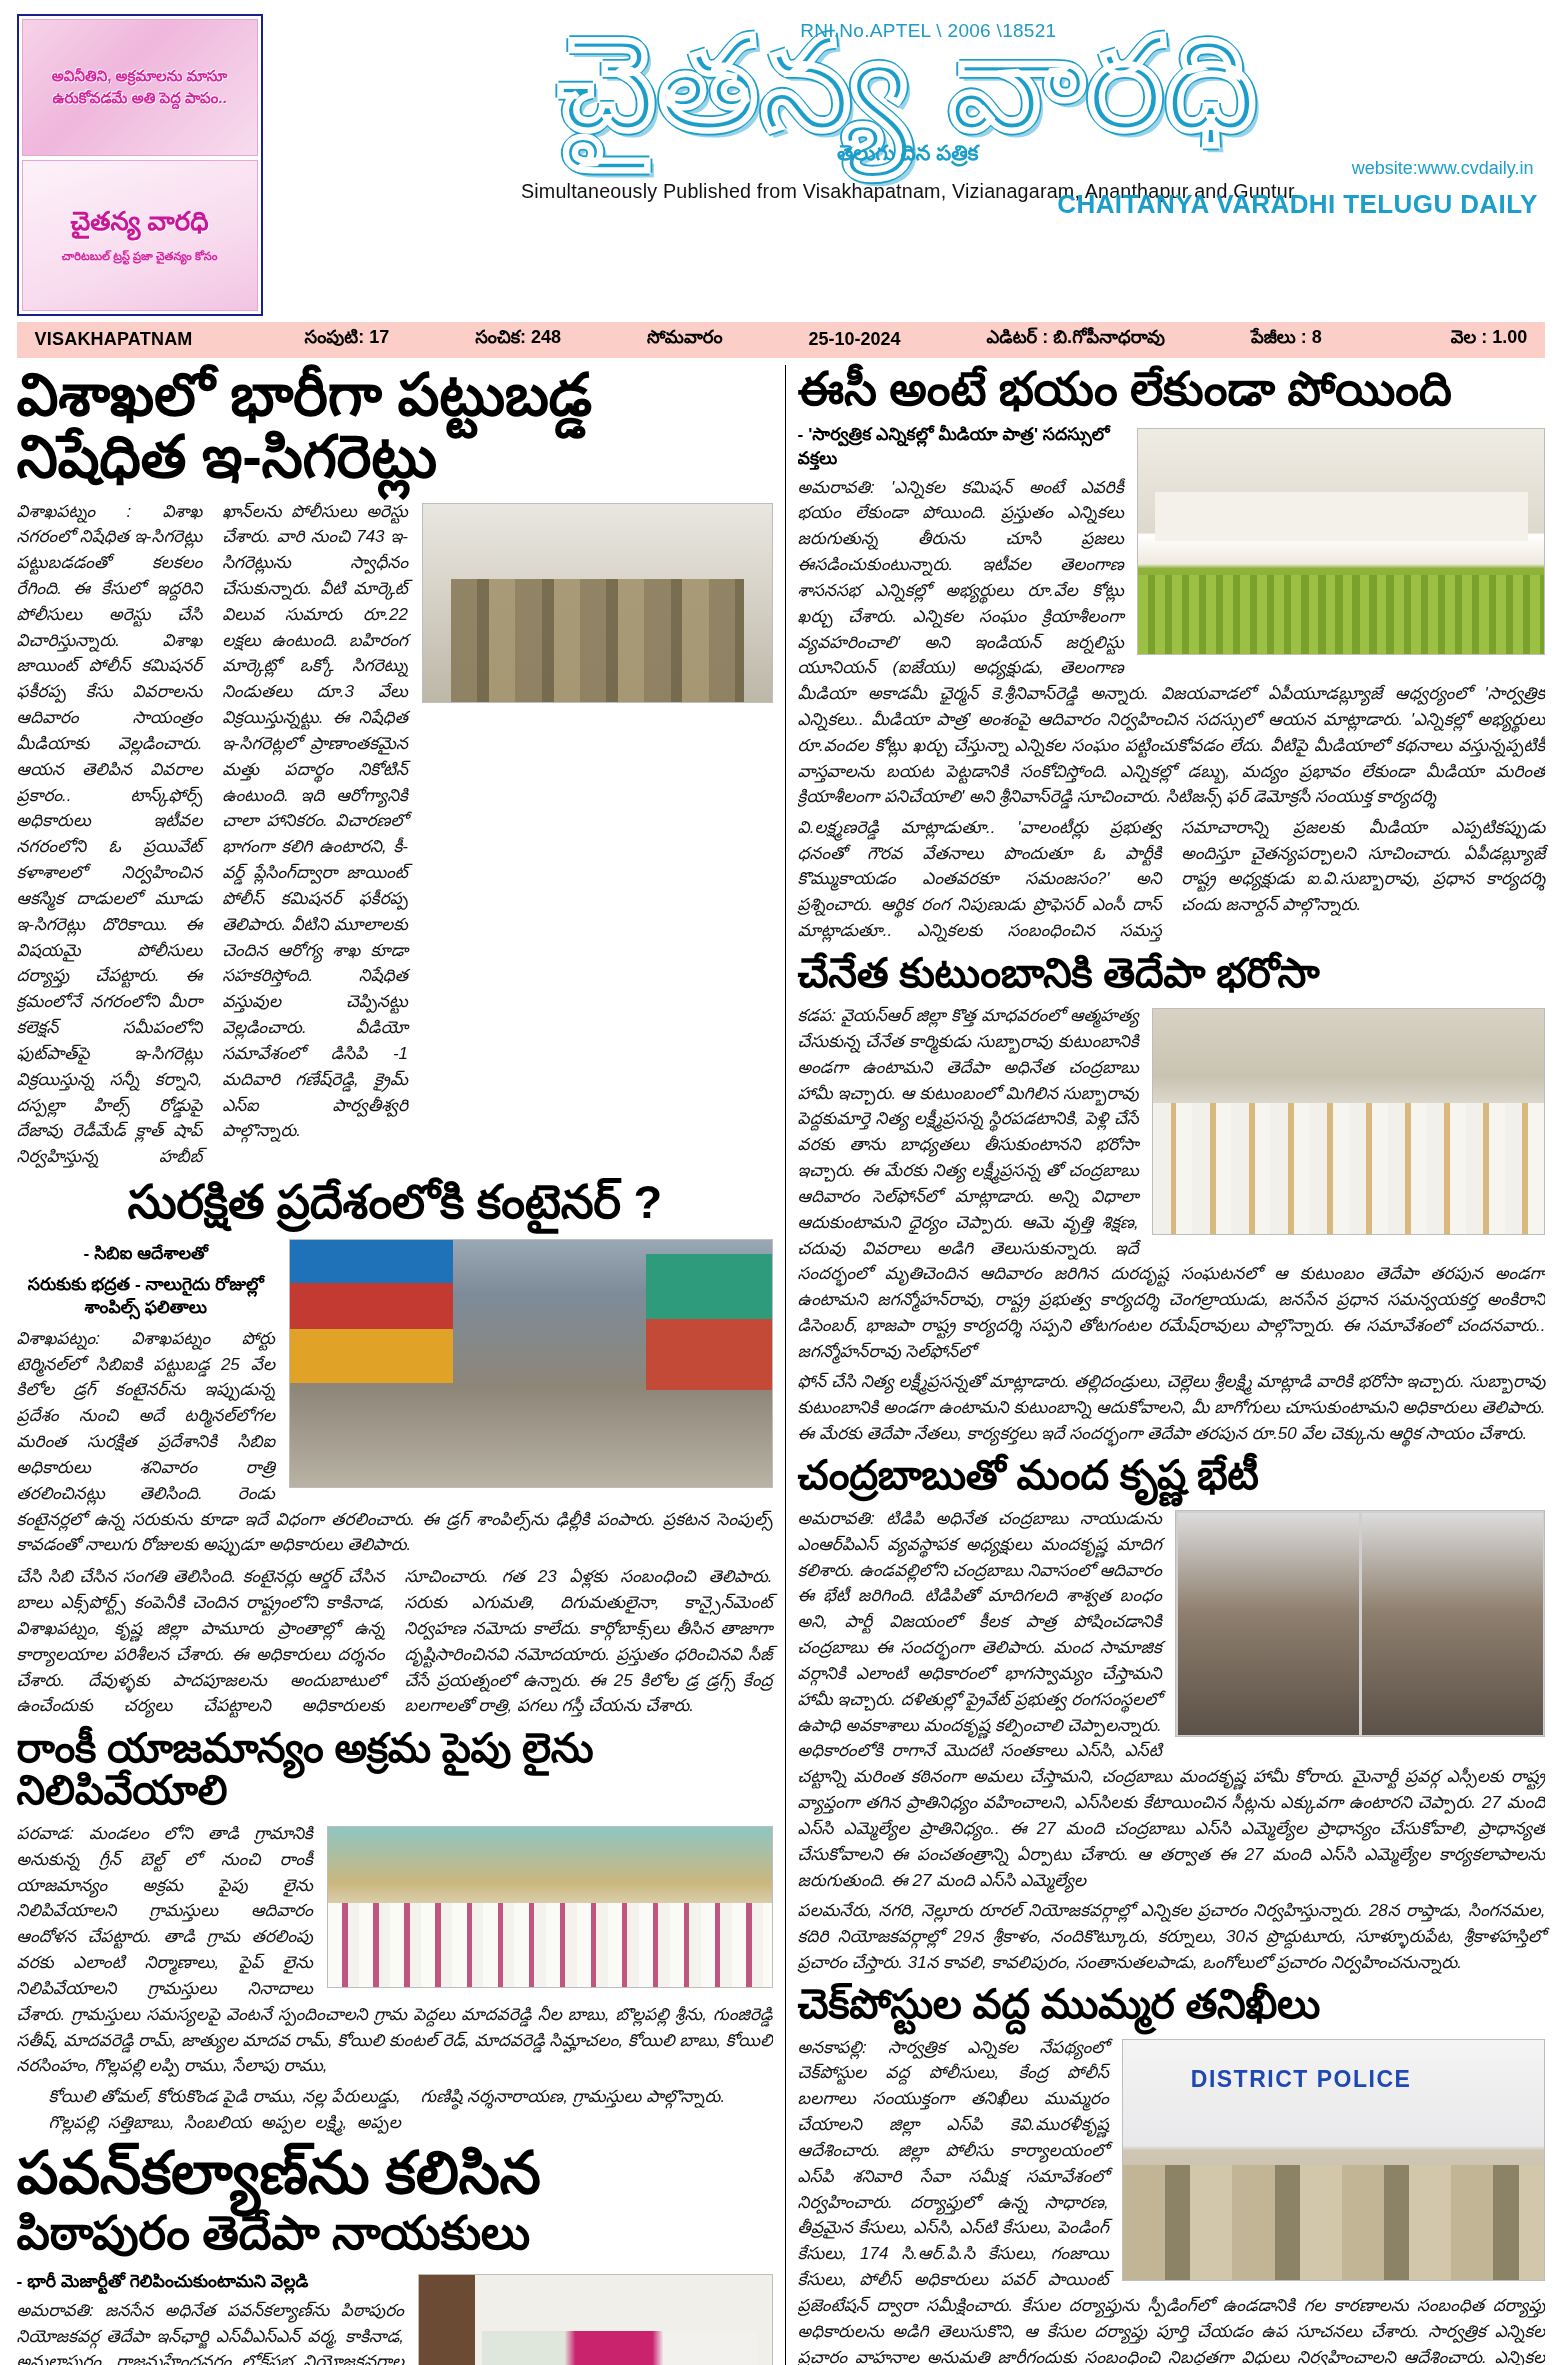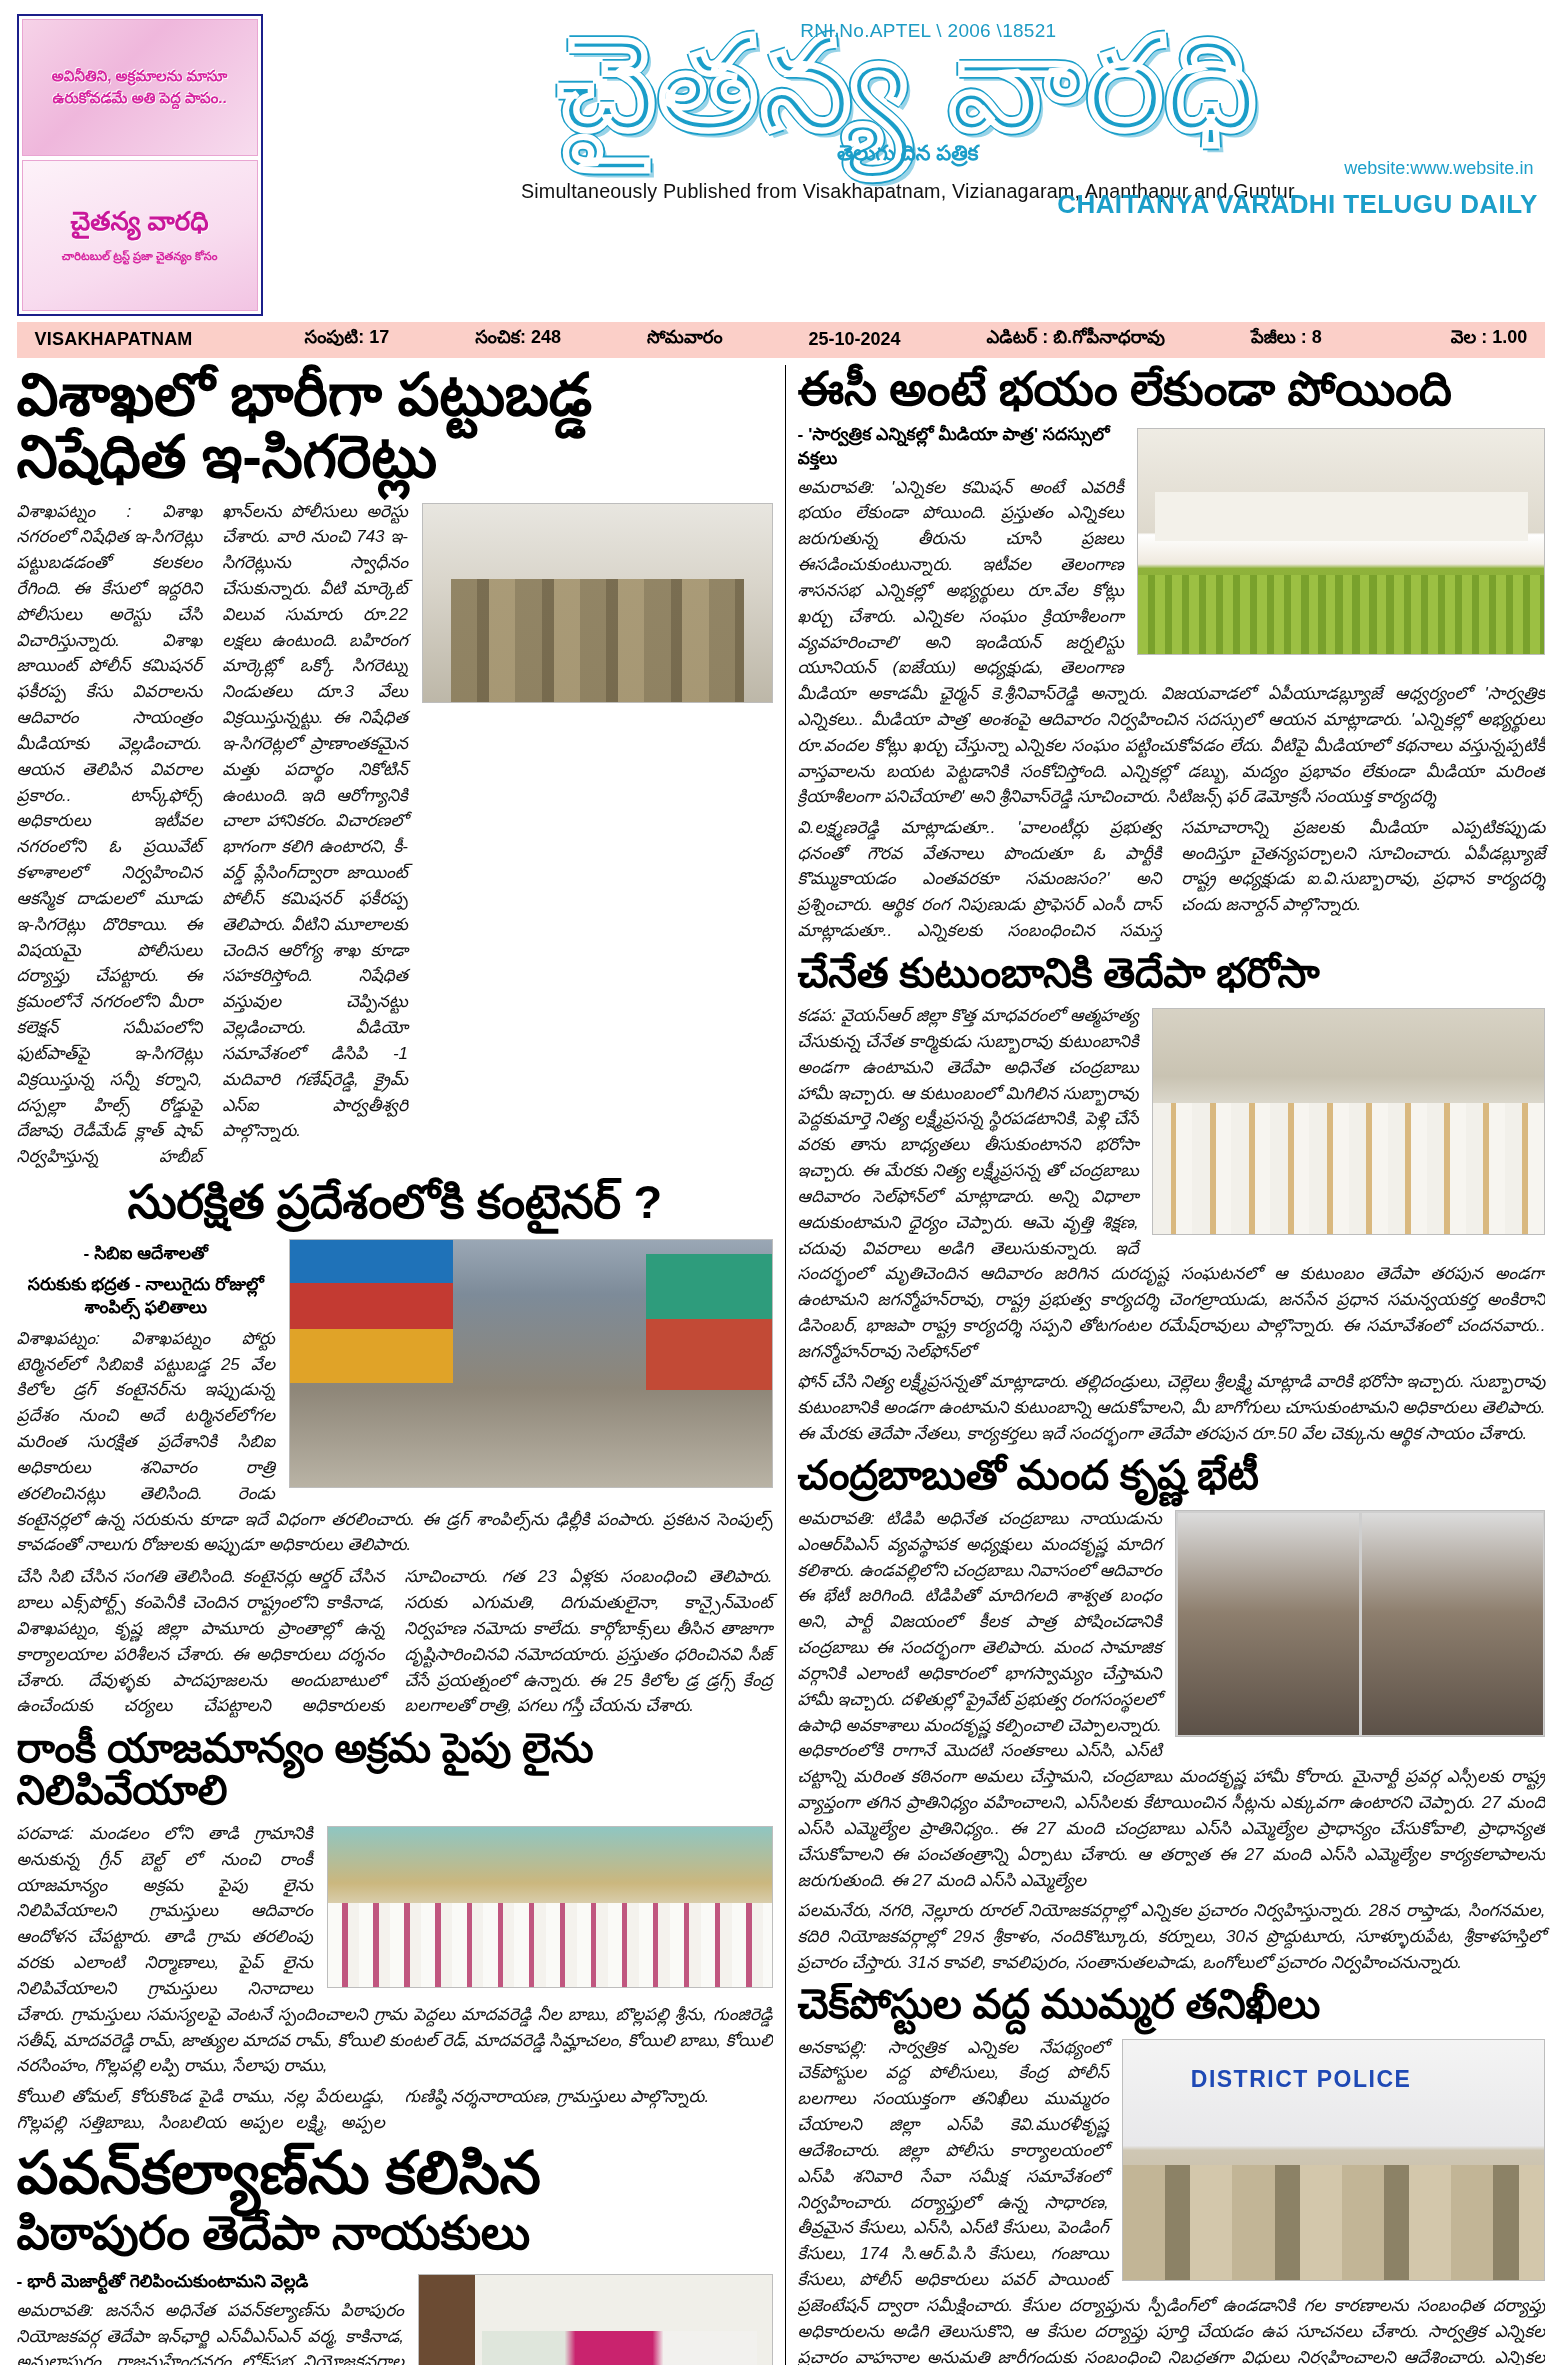--- a/index.html
+++ b/index.html
@@ -308,21 +308,21 @@
         <div class="tag">చారిటబుల్ ట్రస్ట్ ప్రజా చైతన్యం కోసం</div>
       </div>
     </div>
 
     <div class="mh-center">
       <div class="rni">RNI.No.APTEL \ 2006 \18521</div>
       <div class="logo-row">
         <div class="logo-tel">చైతన్య వారధి</div>
       </div>
       <div class="logo-sub-tel">తెలుగు దిన పత్రిక</div>
-      <div class="logo-web">website:www.website.in</div>
+      <div class="logo-web">website:www.cvdaily.in</div>
       <div class="logo-en">CHAITANYA VARADHI TELUGU DAILY</div>
       <div class="simul">Simultaneously  Published from  Visakhapatnam, Vizianagaram, Ananthapur and Guntur</div>
     </div>
 
   </div>
 
   <div class="infobar">
     <div class="city">VISAKHAPATNAM</div>
     <div class="cell">సంపుటి: 17</div>
     <div class="cell">సంచిక: 248</div>
@@ -362,21 +362,21 @@
           <span>చేసి సిబి చేసిన సంగతి తెలిసింది. కంటైనర్లు ఆర్డర్ చేసిన బాలు ఎక్స్‌పోర్ట్స్ కంపెనీకి చెందిన రాష్ట్రంలోని కాకినాడ, విశాఖపట్నం, కృష్ణ జిల్లా పామూరు ప్రాంతాల్లో ఉన్న కార్యాలయాల పరిశీలన చేశారు. ఈ అధికారులు దర్శనం చేశారు. దేవుళ్ళకు పాదపూజలను అందుబాటులో ఉంచేందుకు చర్యలు చేపట్టాలని అధికారులకు సూచించారు. గత 23 ఏళ్లకు సంబంధించి తెలిపారు. సరుకు ఎగుమతి, దిగుమతులైనా, కాన్సైన్‌మెంట్ నిర్వహణ నమోదు కాలేదు. కార్గోబాక్స్‌లు తీసిన తాజాగా దృష్టిసారించినవి నమోదయారు. ప్రస్తుతం ధరించినవి సీజ్ చేసే ప్రయత్నంలో ఉన్నారు. ఈ 25 కిలోల డ్ర డ్రగ్స్ కేంద్ర బలగాలతో రాత్రి, పగలు గస్తీ చేయను చేశారు.</span>
         </div>
       </div>
 
       <div class="article">
         <div class="hl hl-md">రాంకీ యాజమాన్యం అక్రమ పైపు లైను నిలిపివేయాలి</div>
         <div class="flow" style="margin-top:9px;">
           <div class="photo ph-village rt" style="width:446px;height:162px;"></div>
           <div class="body-text">పరవాడ: మండలం లోని తాడి గ్రామానికి అనుకున్న గ్రీన్ బెల్ట్ లో నుంచి రాంకీ యాజమాన్యం అక్రమ పైపు లైను నిలిపివేయాలని గ్రామస్తులు ఆదివారం ఆందోళన చేపట్టారు. తాడి గ్రామ తరలింపు వరకు ఎలాంటి నిర్మాణాలు, పైప్ లైను నిలిపివేయాలని గ్రామస్తులు నినాదాలు చేశారు. గ్రామస్తులు సమస్యలపై వెంటనే స్పందించాలని గ్రామ పెద్దలు మాదవరెడ్డి నీల బాబు, బొల్లపల్లి శ్రీను, గుంజిరెడ్డి సతీష్, మాదవరెడ్డి రామ్, జాత్యుల మాదవ రామ్, కోయిలి కుంటల్ రెడ్, మాదవరెడ్డి సిమ్హాచలం, కోయిలి బాబు, కోయిలి నరసింహం, గొల్లపల్లి లప్పి రాము, సేలాపు రాము,</div>
         </div>
-        <div class="body-text body-2col" style="margin-top:4.5px;">
+        <div class="body-text body-2col" style="margin-top:4.5px;margin-left:32px;">
           <span>కోయిలి తోమల్, కోరుకొండ పైడి రాము, నల్ల పేరులుడ్డు, గొల్లపల్లి సత్తిబాబు, సింబలియ అప్పల లక్ష్మి, అప్పల గుణిష్ఠి నర్శనారాయణ, గ్రామస్తులు పాల్గొన్నారు.</span>
         </div>
       </div>
 
       <div class="article">
         <div class="hl hl-xl">పవన్‌కల్యాణ్‌ను కలిసిన</div>
         <div class="hl hl-lg" style="margin-top:4.5px;">పిఠాపురం తెదేపా నాయకులు</div>
         <div class="flow" style="margin-top:12px;">
           <div class="photo ph-pawan rt" style="width:355px;height:234px;"></div>
           <div class="subhead" style="margin-top:0;">- భారీ మెజార్టీతో గెలిపించుకుంటామని వెల్లడి</div>

